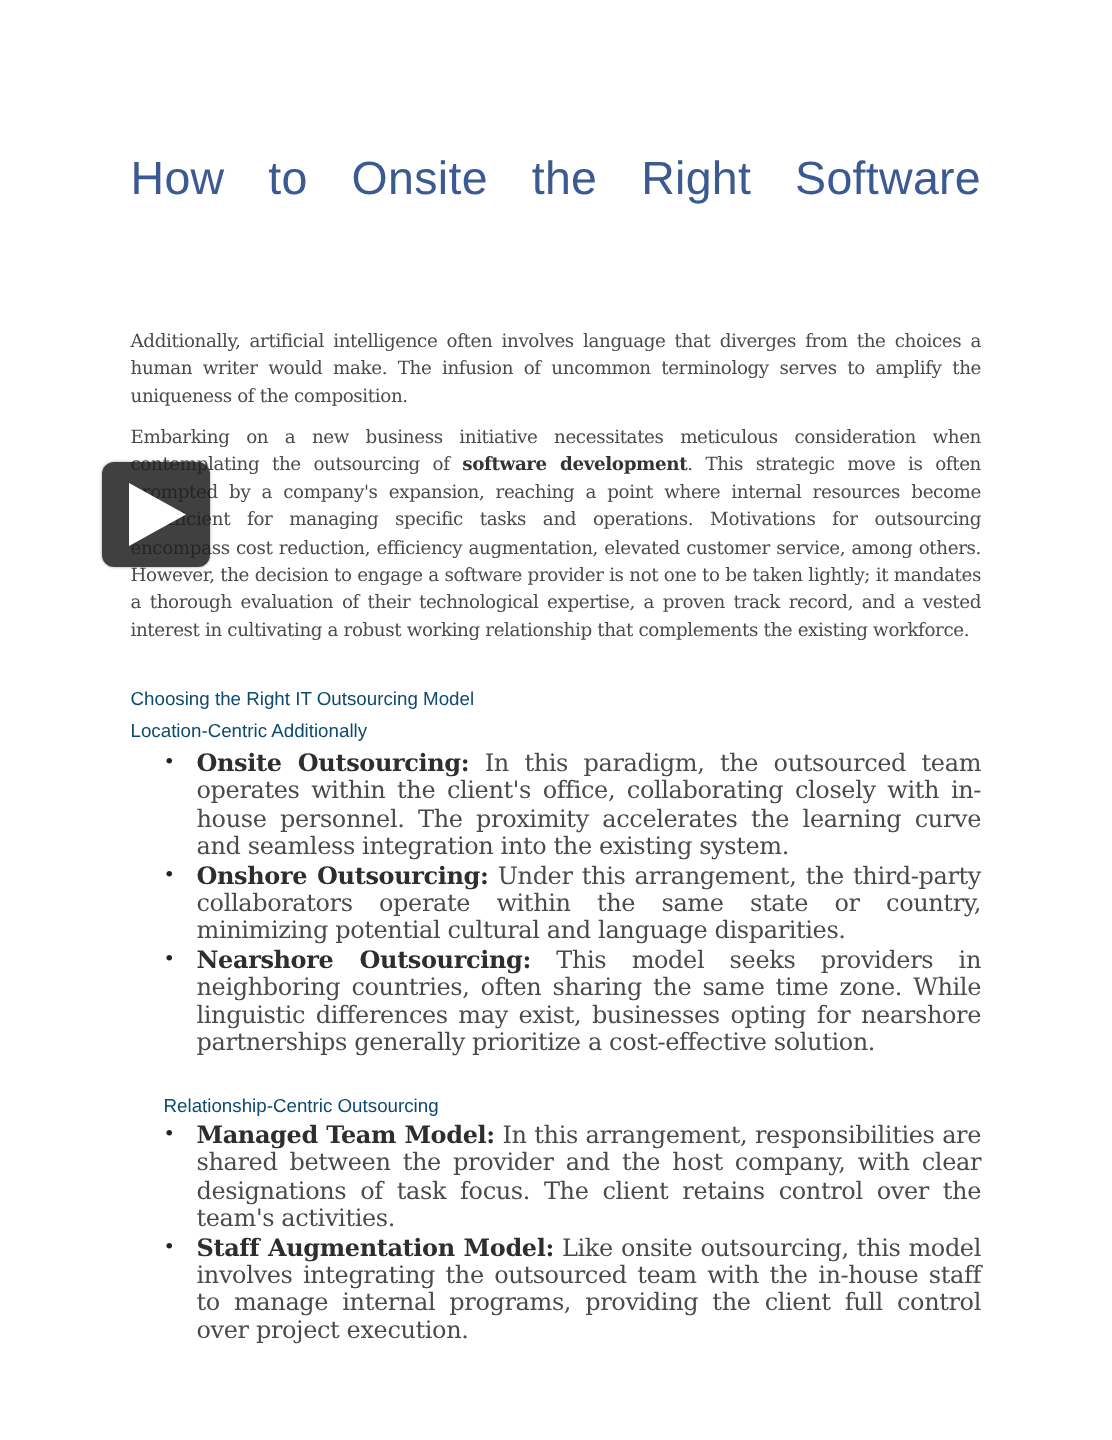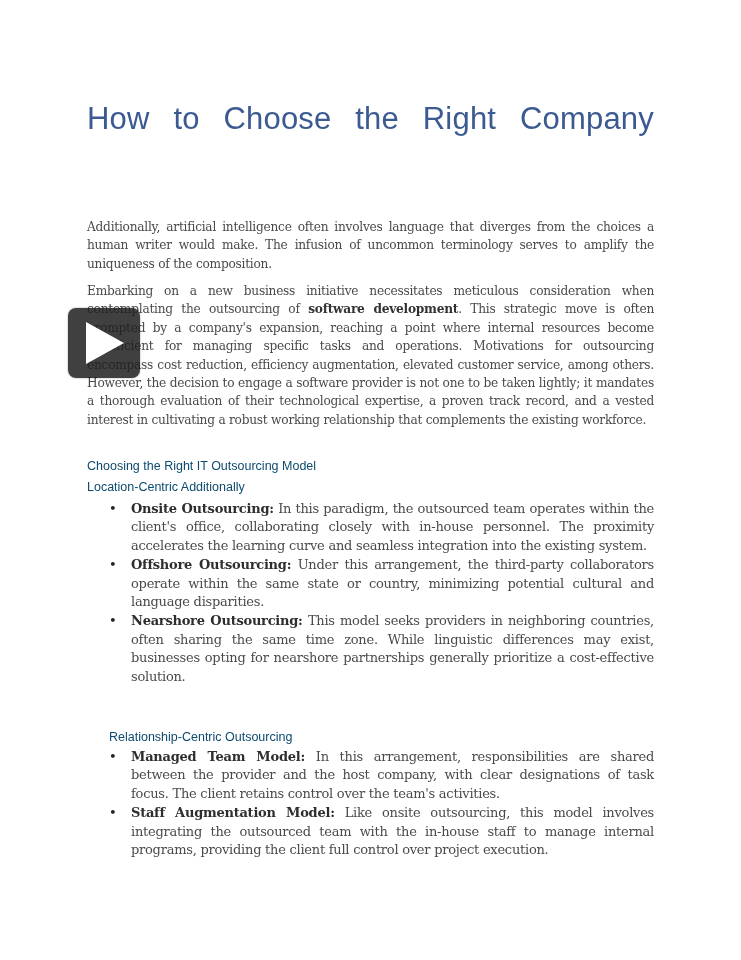--- a/index.html
+++ b/index.html
@@ -17,53 +17,53 @@
     font-family: "DejaVu Serif", serif; font-size: 12.2px; line-height: 18.4px;
     color: #4a4a4a; text-align: justify; margin: 0; letter-spacing: -0.25px;
   }
   .p b { color: #333; }
   .h {
     position: absolute; left: 87px;
     font-family: "Liberation Sans", sans-serif; font-size: 12.5px; color: #0c4a6e; margin: 0;
   }
   ul.bl {
     position: absolute; left: 131px; width: 523px; margin: 0; padding: 0; list-style: none;
-    font-family: "DejaVu Serif", serif; font-size: 13px; line-height: 18.4px;
+    font-family: "DejaVu Serif", serif; font-size: 16px; line-height: 18.4px;
     color: #4a4a4a; letter-spacing: -0.25px;
   }
   ul.bl li { position: relative; text-align: justify; margin-bottom: 1px; }
   ul.bl li::before {
     content: "•"; position: absolute; left: -22px; top: 0; color: #222; font-size: 13px;
   }
   ul.bl li b { color: #2e2e2e; }
   .justify-last { text-align-last: justify; }
   .play {
     position: absolute; left: 68px; top: 308px; width: 72px; height: 70px;
     background: rgba(30,30,30,0.85); border-radius: 8px;
     box-shadow: 0 0 2px rgba(0,0,0,0.4);
   }
   .play svg { position: absolute; left: 14px; top: 12px; }
 </style>
 </head>
 <body>
 
 <h1 class="title">
-  <span class="l1">How to Choose the Right Company</span>
+  <span class="l1">How to Onsite the Right Software</span>
 </h1>
 
 <p class="p" style="top:218px;">Additionally, artificial intelligence often involves language that diverges from the choices a human writer would make. The infusion of uncommon terminology serves to amplify the uniqueness of the composition.</p>
 
 <p class="p" style="top:282px;"><span>Embarking on a new business initiative necessitates meticulous consideration when contemplating the outsourcing of </span><b>software development</b><span>. This strategic move is often prompted by a company's expansion, reaching a point where internal resources become insufficient for managing specific tasks and operations. Motivations for outsourcing encompass cost reduction, efficiency augmentation, elevated customer service, among others. However, the decision to engage a software provider is not one to be taken lightly; it mandates a thorough evaluation of their technological expertise, a proven track record, and a vested interest in cultivating a robust working relationship that complements the existing workforce.</span></p>
 
 <p class="h" style="top:459px;">Choosing the Right IT Outsourcing  Model</p>
 <p class="h" style="top:480px;">Location-Centric Additionally</p>
 
 <ul class="bl" style="top:500px;">
   <li><b>Onsite Outsourcing:</b><span> In this paradigm, the outsourced team operates within the client's office, collaborating closely with in-house personnel. The proximity accelerates the learning curve and seamless integration into the existing system.</span></li>
-  <li><b>Offshore Outsourcing:</b><span> Under this arrangement, the third-party collaborators operate within the same state or country, minimizing potential cultural and language disparities.</span></li>
+  <li><b>Onshore Outsourcing:</b><span> Under this arrangement, the third-party collaborators operate within the same state or country, minimizing potential cultural and language disparities.</span></li>
   <li><b>Nearshore Outsourcing:</b><span> This model seeks providers in neighboring countries, often sharing the same time zone. While linguistic differences may exist, businesses opting for nearshore partnerships generally prioritize a cost-effective solution.</span></li>
 </ul>
 
 <p class="h" style="top:730px;margin-left:22px;">Relationship-Centric  Outsourcing</p>
 
 <ul class="bl" style="top:748px;">
   <li><b>Managed Team Model:</b><span> In this arrangement, responsibilities are shared between the provider and the host company, with clear designations of task focus. The client retains control over the team's activities.</span></li>
   <li><b>Staff Augmentation Model:</b><span> Like onsite outsourcing, this model involves integrating the outsourced team with the in-house staff to manage internal programs, providing the client full control over project execution.</span></li>
 </ul>
 

